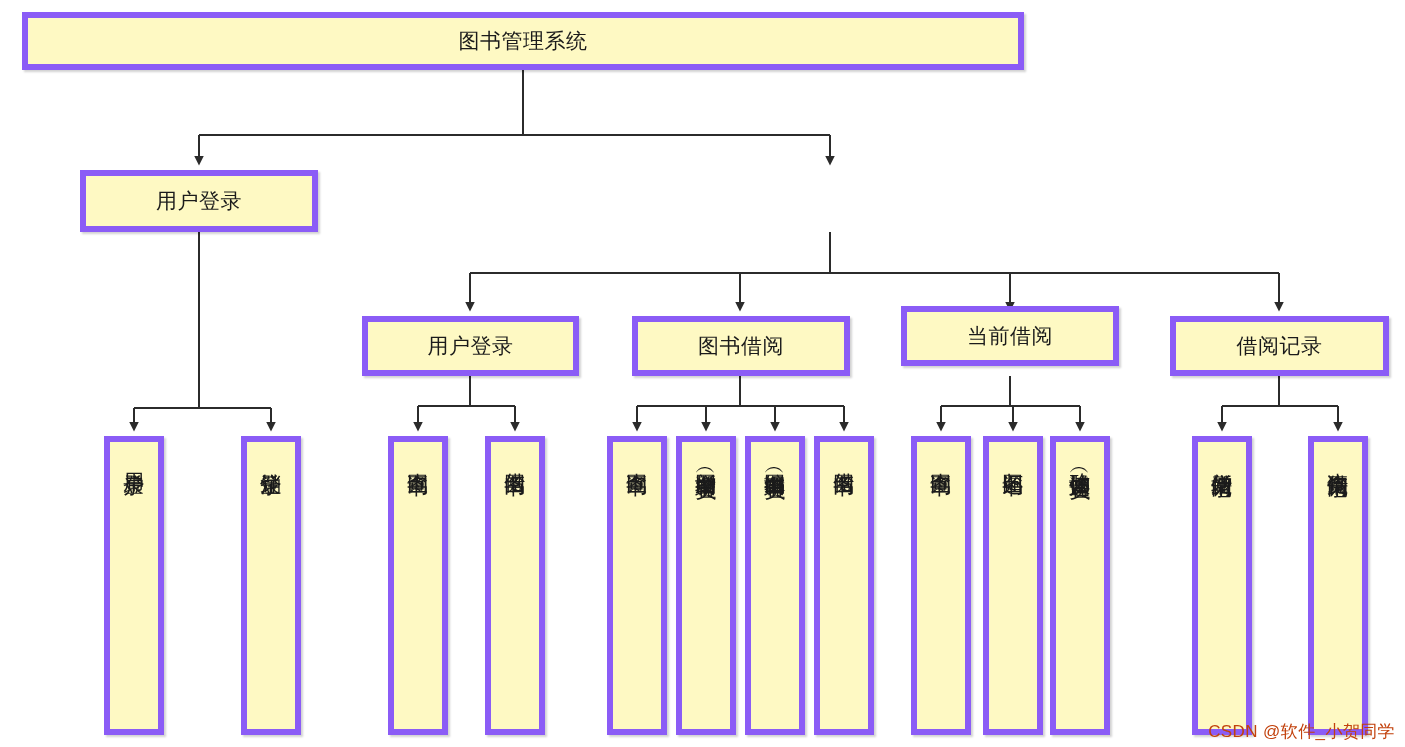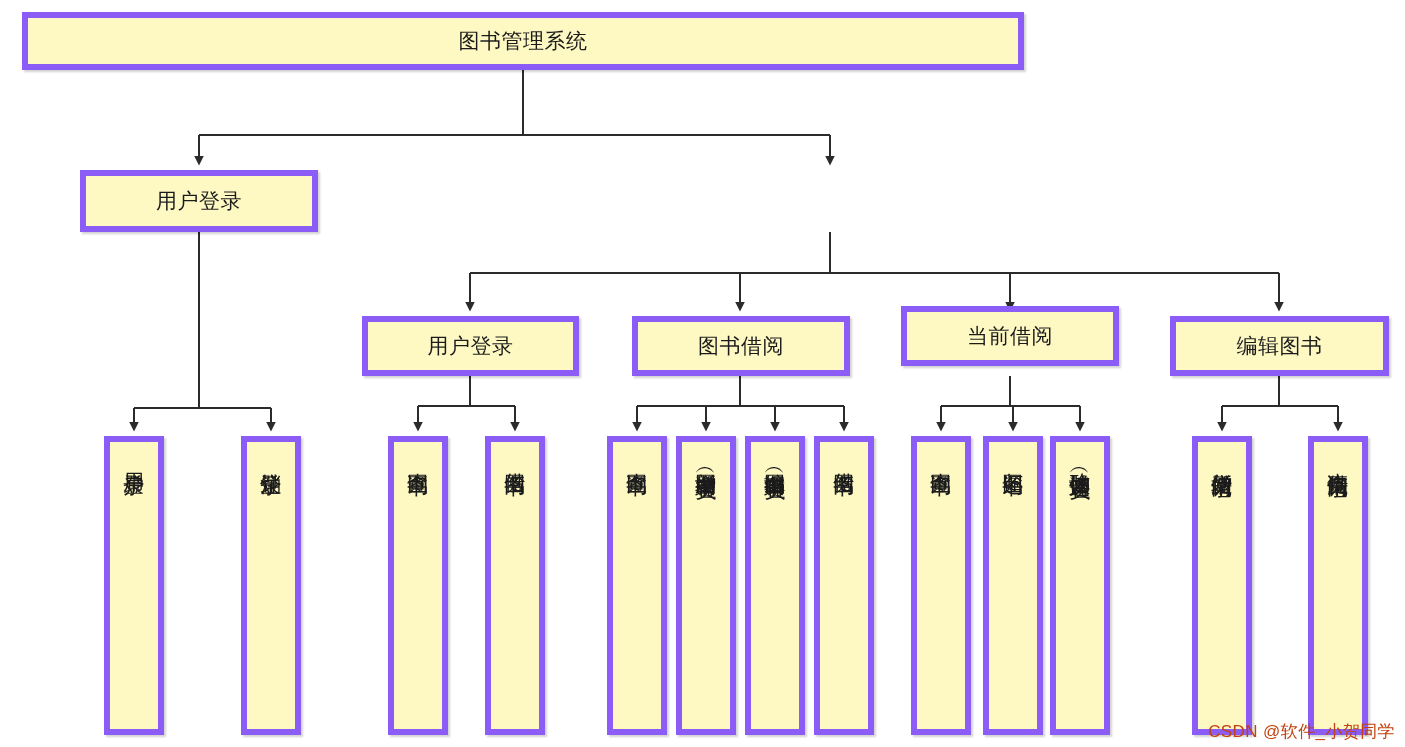--- a/index.html
+++ b/index.html
@@ -136,21 +136,21 @@
   <div class="node" id="n-l3-0" style="left: 362px; top: 316px; width: 217px; height: 60px;">
     <span class="label">用户登录</span>
   </div>
   <div class="node" id="n-l3-1" style="left: 632px; top: 316px; width: 218px; height: 60px;">
     <span class="label">图书借阅</span>
   </div>
   <div class="node" id="n-l3-2" style="left: 901px; top: 306px; width: 218px; height: 60px;">
     <span class="label">当前借阅</span>
   </div>
   <div class="node" id="n-l3-3" style="left: 1170px; top: 316px; width: 219px; height: 60px;">
-    <span class="label">编辑图书</span>
+    <span class="label">借阅记录</span>
   </div>
 
   <div class="node vertical" id="n-leaf-0" style="left: 104px; top: 436px; width: 60px; height: 299px;">
     <span class="label">用户登录</span>
   </div>
   <div class="node vertical" id="n-leaf-1" style="left: 241px; top: 436px; width: 60px; height: 299px;">
     <span class="label">注销登录</span>
   </div>
   <div class="node vertical" id="n-leaf-2" style="left: 388px; top: 436px; width: 60px; height: 299px;">
     <span class="label">查询图书</span>

